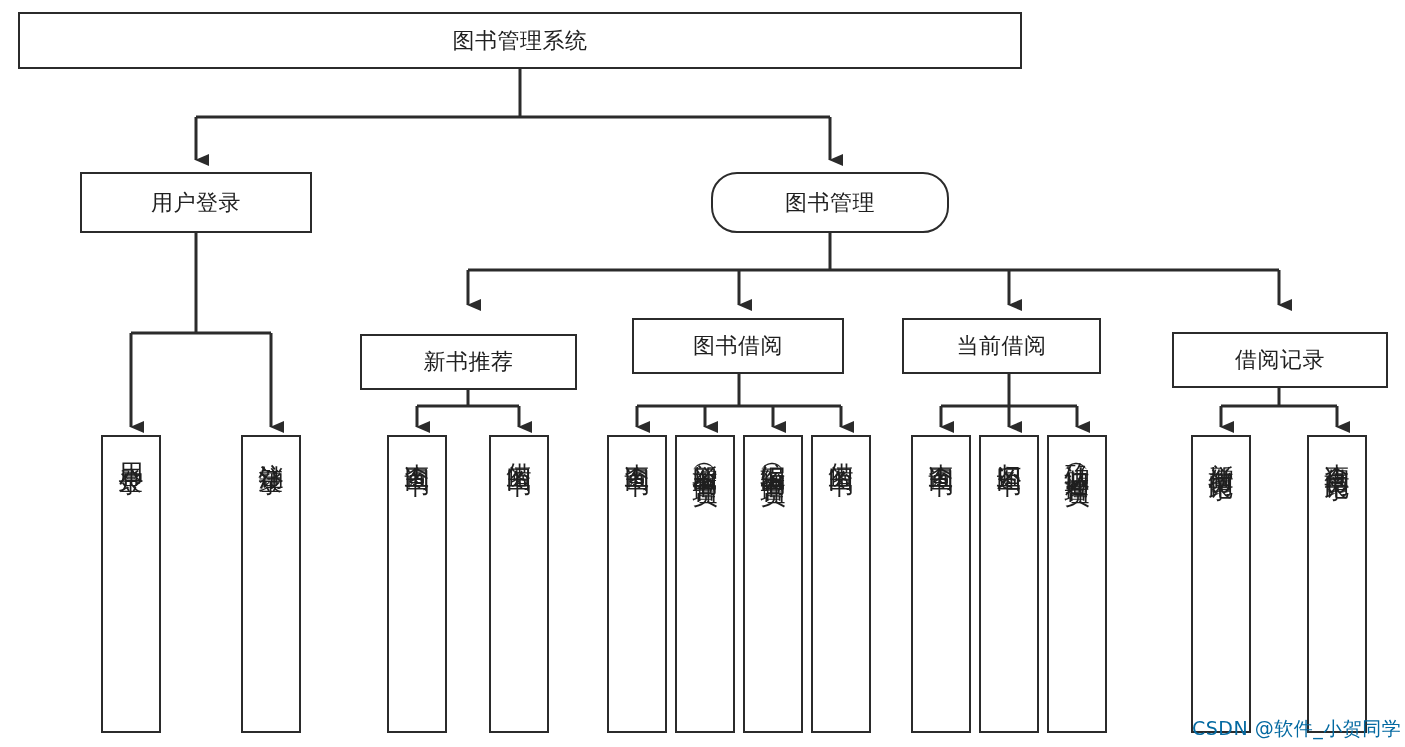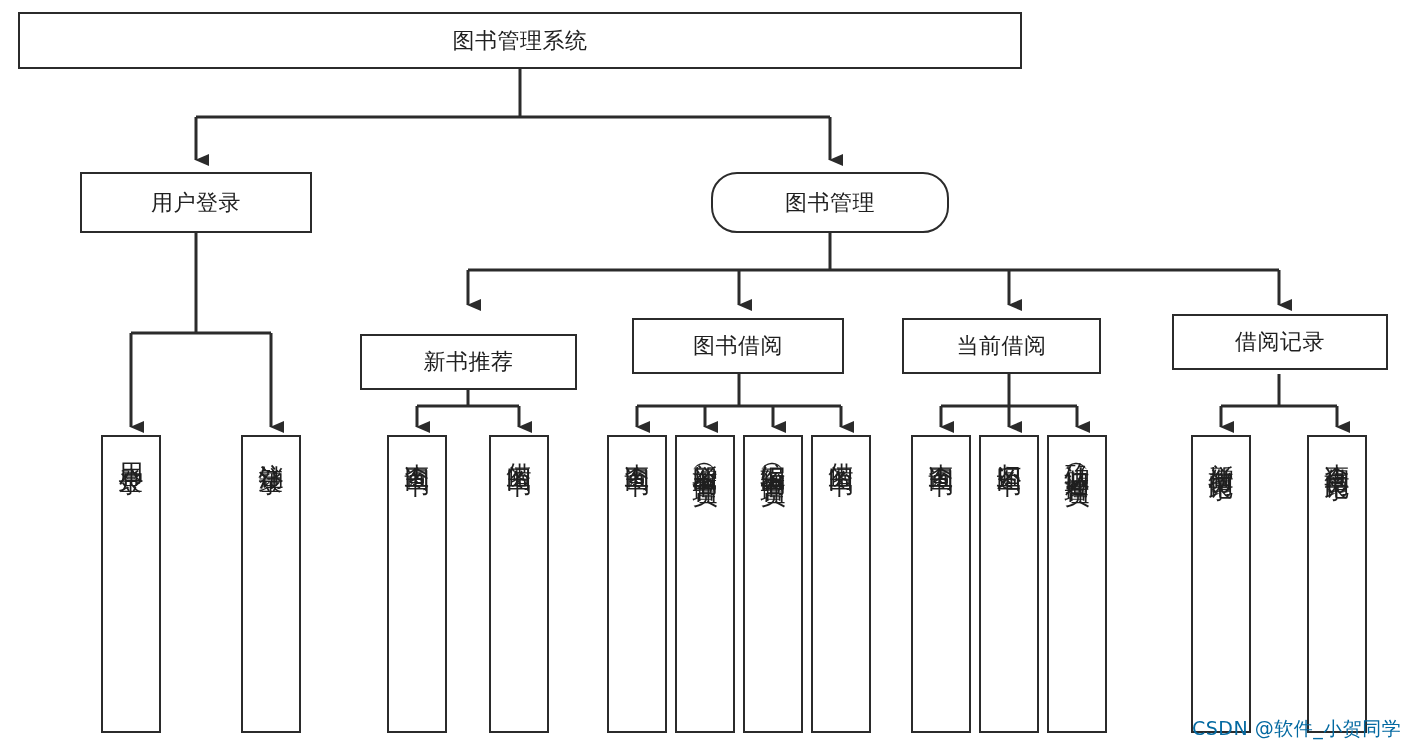--- a/index.html
+++ b/index.html
@@ -138,21 +138,21 @@
 
   <div class="node node-l3" style="left:360px; top:334px; width:217px; height:56px;">
     <span class="label">新书推荐</span>
   </div>
   <div class="node node-l3" style="left:632px; top:318px; width:212px; height:56px;">
     <span class="label">图书借阅</span>
   </div>
   <div class="node node-l3" style="left:902px; top:318px; width:199px; height:56px;">
     <span class="label">当前借阅</span>
   </div>
-  <div class="node node-l3" style="left:1172px; top:314px; width:216px; height:56px;">
+  <div class="node node-l3" style="left:1172px; top:332px; width:216px; height:56px;">
     <span class="label">借阅记录</span>
   </div>
 
   <div class="node node-leaf" style="left:101px; top:435px; width:60px; height:298px;">
     <span class="label">用户登录</span>
   </div>
   <div class="node node-leaf" style="left:241px; top:435px; width:60px; height:298px;">
     <span class="label">注销登录</span>
   </div>
 

